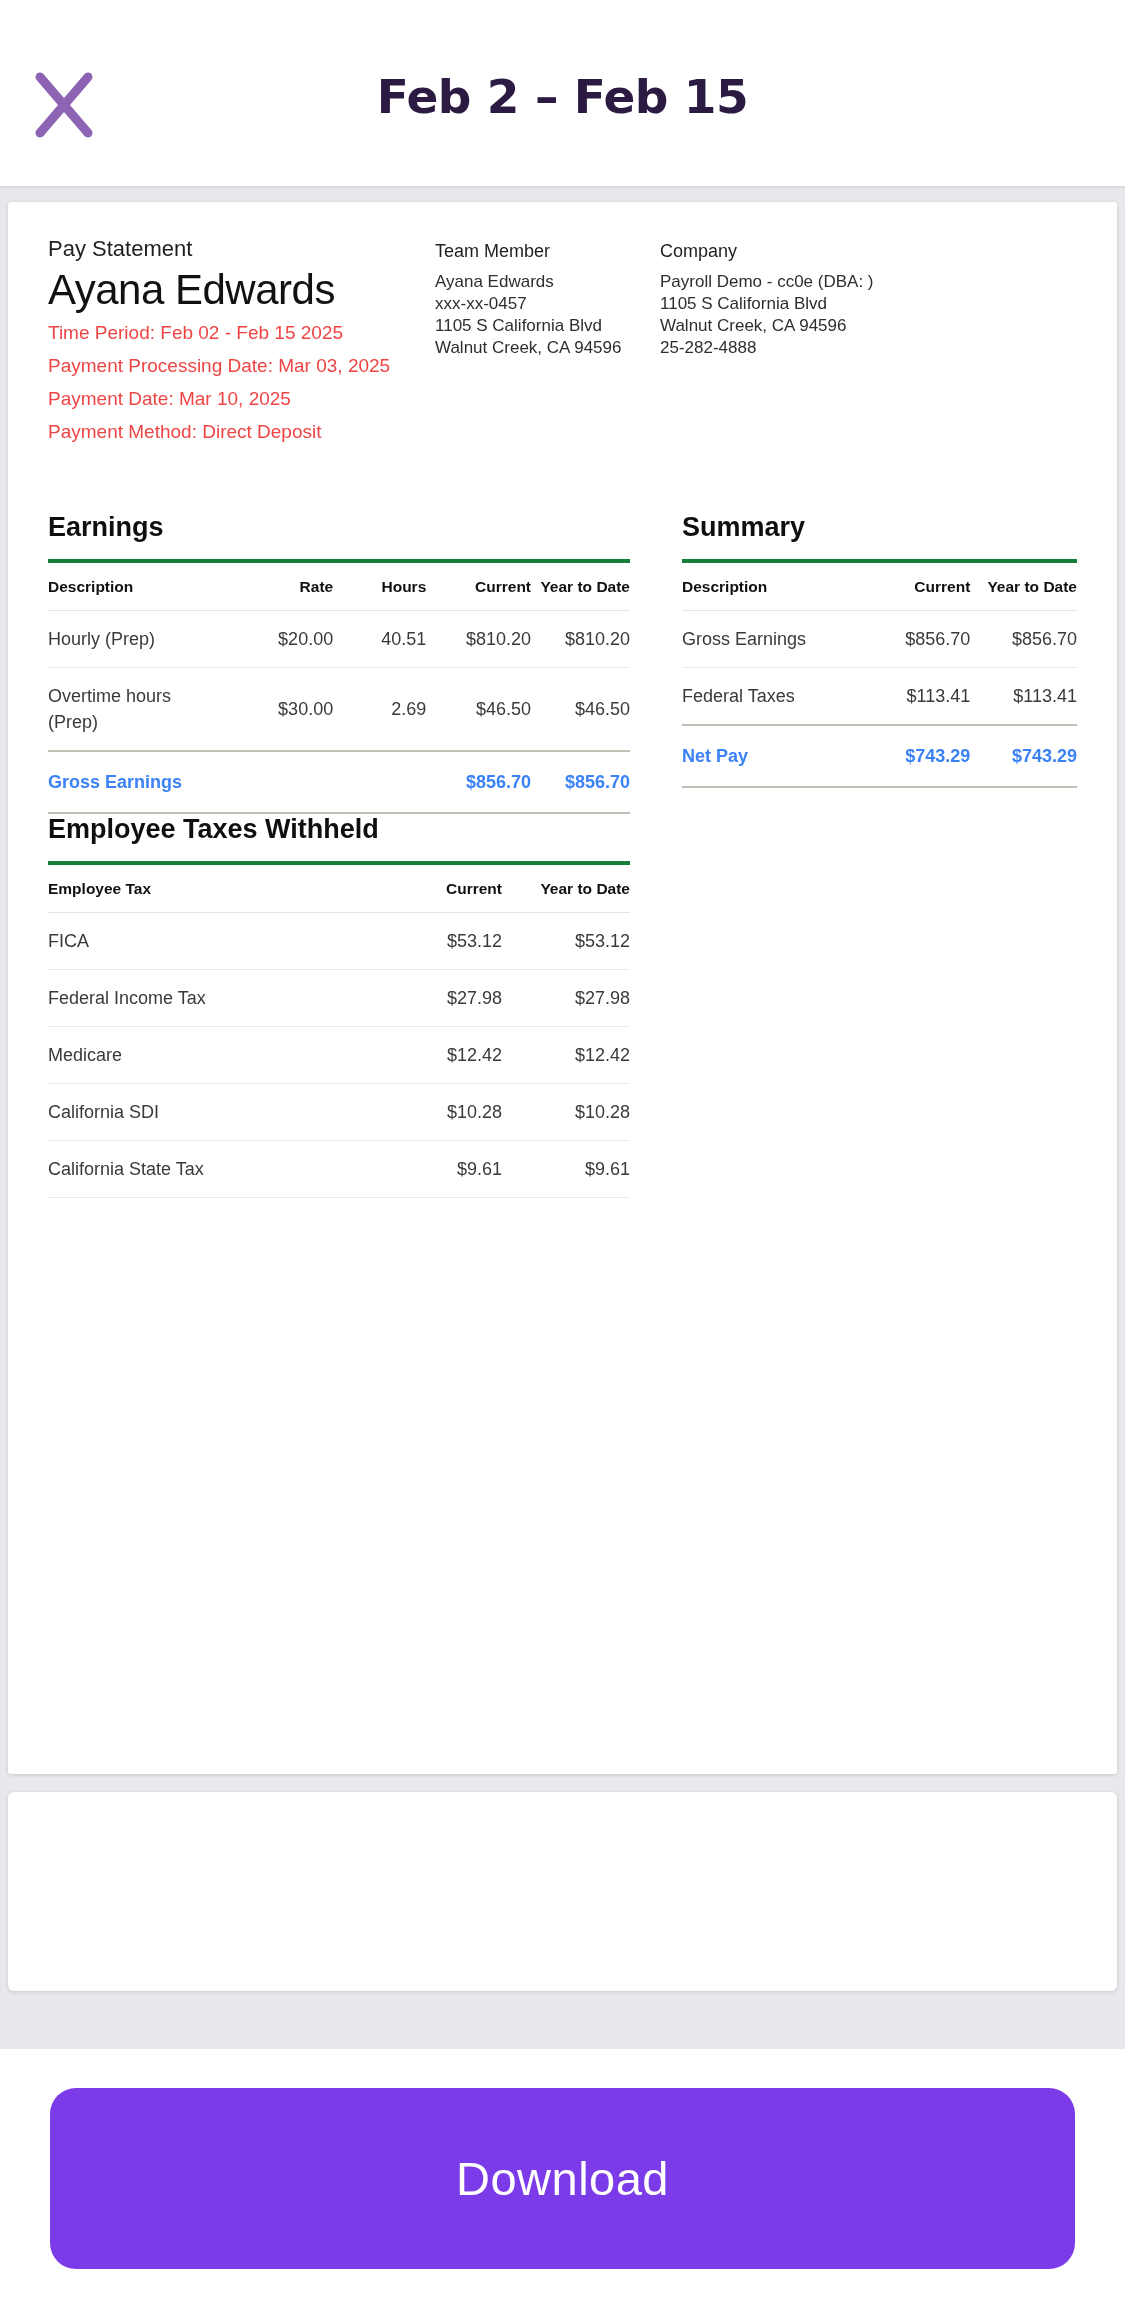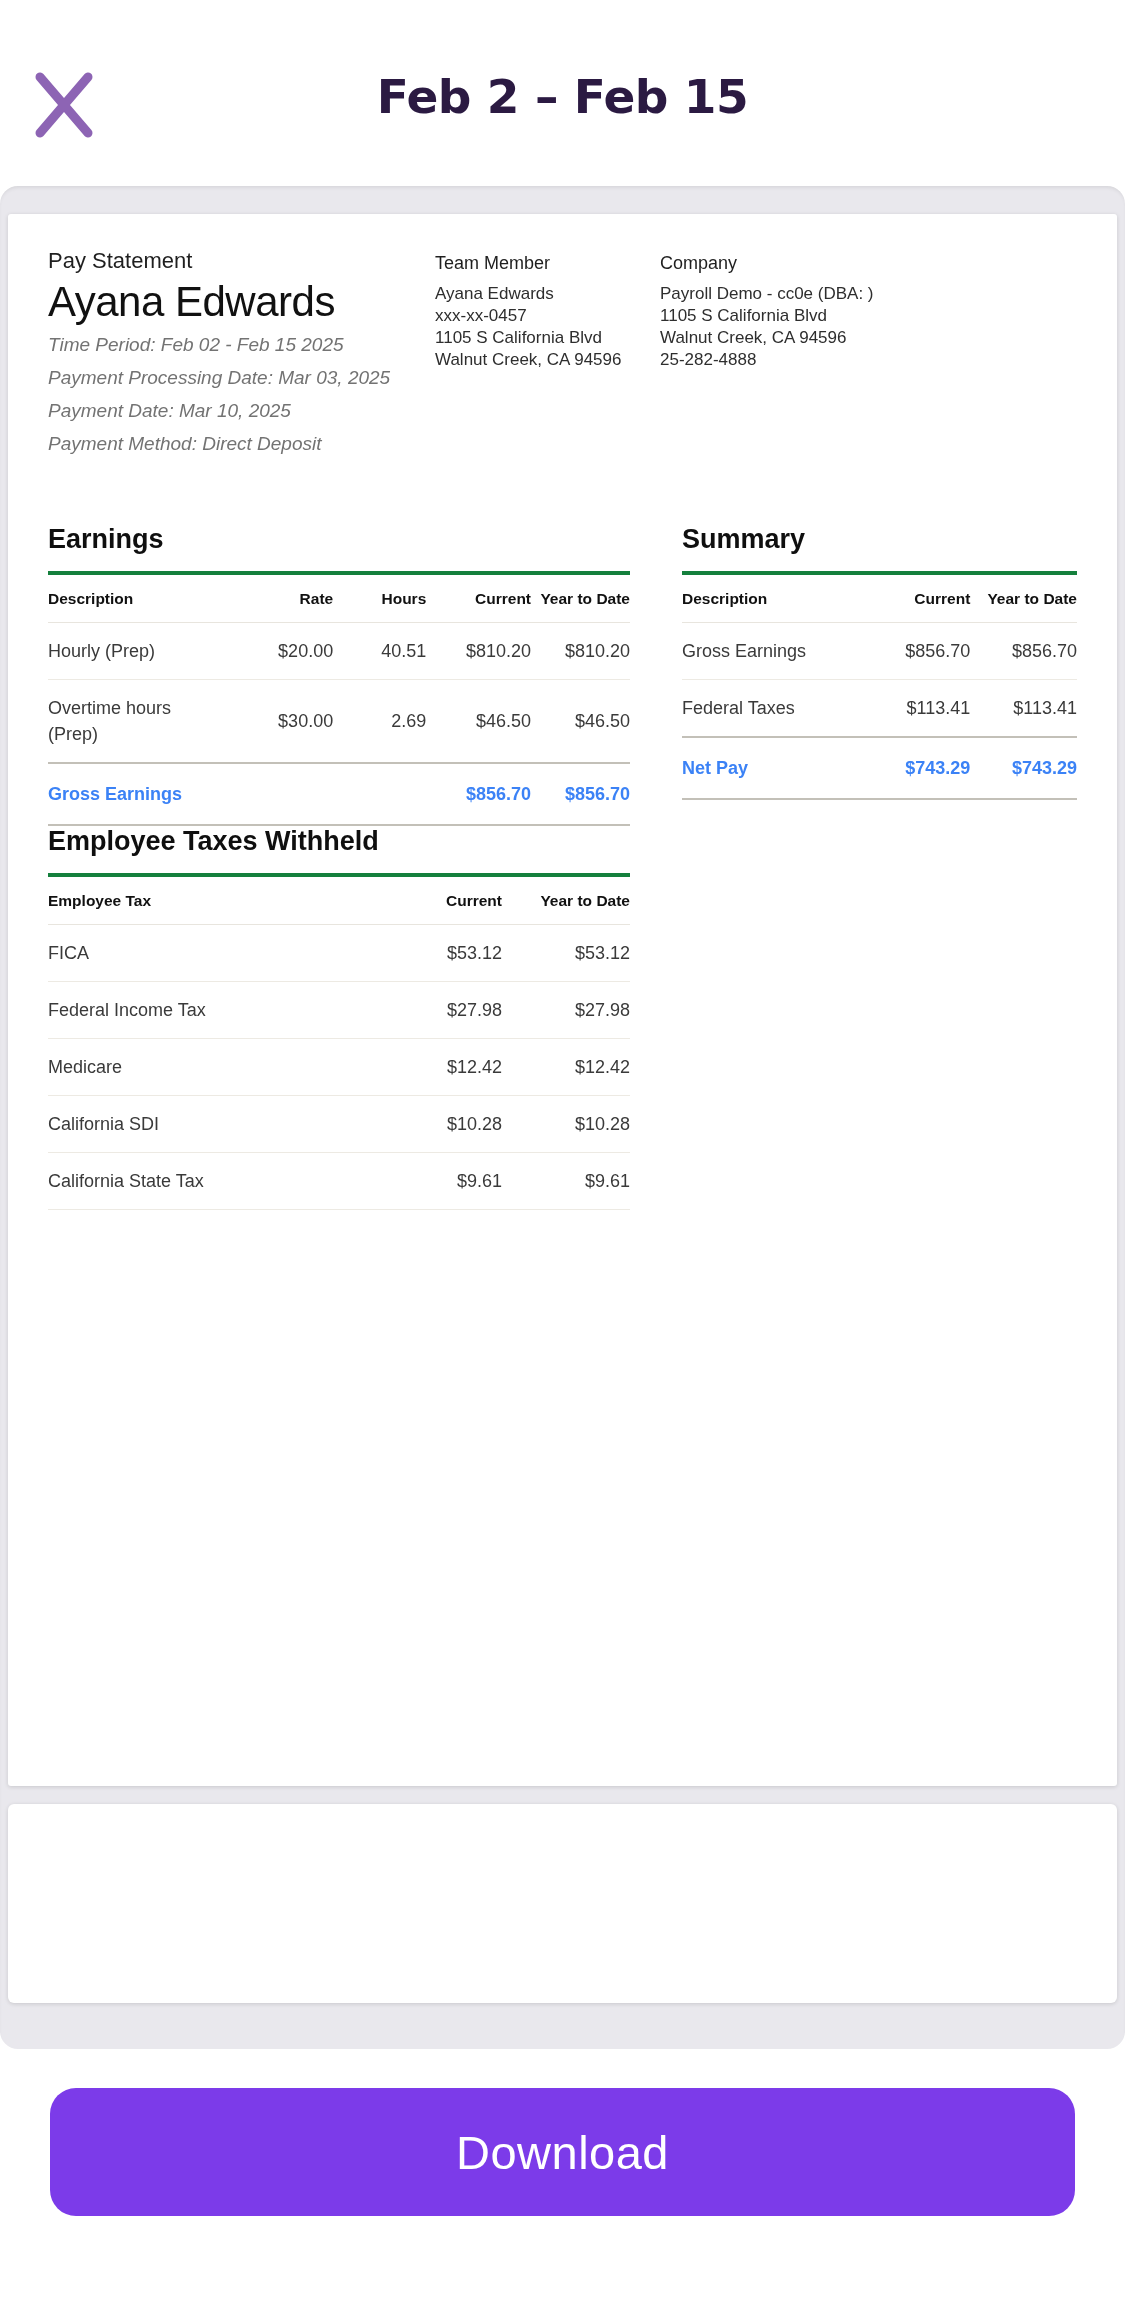--- a/index.html
+++ b/index.html
@@ -25,38 +25,37 @@
   }
   .topbar-title {
     font-family:"DejaVu Sans","Liberation Sans",sans-serif;
     font-size:47px; font-weight:700; letter-spacing:-0.5px;
     color:#2b1a42; margin-top:6px;
   }
 
   
   .scroll-area {
     height:1863px; background:#e9e8ed;
-    padding:28px 8px 0 8px;
+    padding:16px 8px 0 8px;
     box-shadow:inset 0 3px 4px -2px rgba(0,0,0,0.10);
-    border-radius:18px;
   }
   .doc-card {
     background:#ffffff; width:100%;
     border-radius:3px;
     box-shadow:0 1px 4px rgba(0,0,0,0.14);
   }
   .page1 { height:1572px; padding:34px 40px 0 40px; }
   .page2 { height:199px; margin-top:18px; border-radius:6px; }
 
   
   .doc-head { display:flex; }
   .doc-head-left { width:387px; }
   .doc-label { font-size:22px; color:#1f1f1f; margin-bottom:4px; }
   .doc-name  { font-size:42px; color:#111111; letter-spacing:-0.5px; margin-bottom:8px; }
-  .doc-meta  { font-size:19px; color:#737373; margin-bottom:11px;font-style:italic; }
+  .doc-meta  { font-size:19px; color:#ef4444; margin-bottom:11px; }
   .doc-col   { font-size:17px; }
   .doc-col.team { width:225px; padding-top:5px; }
   .doc-col.company { flex:1; padding-top:5px; }
   .doc-col-heading { font-size:18px; color:#1f1f1f; margin-bottom:9px; }
   .doc-col-line { font-size:17px; color:#2e2e2e; line-height:22px; }
 
   
   .doc-body { display:flex; margin-top:58px; gap:52px; }
   .doc-left  { width:582px; }
   .doc-right { flex:1; }
@@ -101,21 +100,21 @@
   .brand {
     font-family:"DejaVu Sans","Liberation Sans",sans-serif;
     font-size:47px; font-weight:700; letter-spacing:-1.5px;
     color:#7a49e3; margin-top:2px;
   }
 
   
   .bottom-bar { height:318px; background:#ffffff; position:relative; }
   .download-btn {
     display:block; margin:39px 50px 0 50px;
-    width:calc(100% - 100px); height:128px;
+    width:calc(100% - 100px); height:181px;
     background:#7c3be9; border:none; border-radius:26px;
     color:#ffffff; font-size:47px; font-weight:500;
     font-family:"Liberation Sans","DejaVu Sans",sans-serif;
     letter-spacing:0.5px; cursor:pointer;
   }
   .home-indicator {
     position:absolute; left:50%; transform:translateX(-50%);
     bottom:25px; width:405px; height:17px; border-radius:9px;
     background:#050505;
   }

